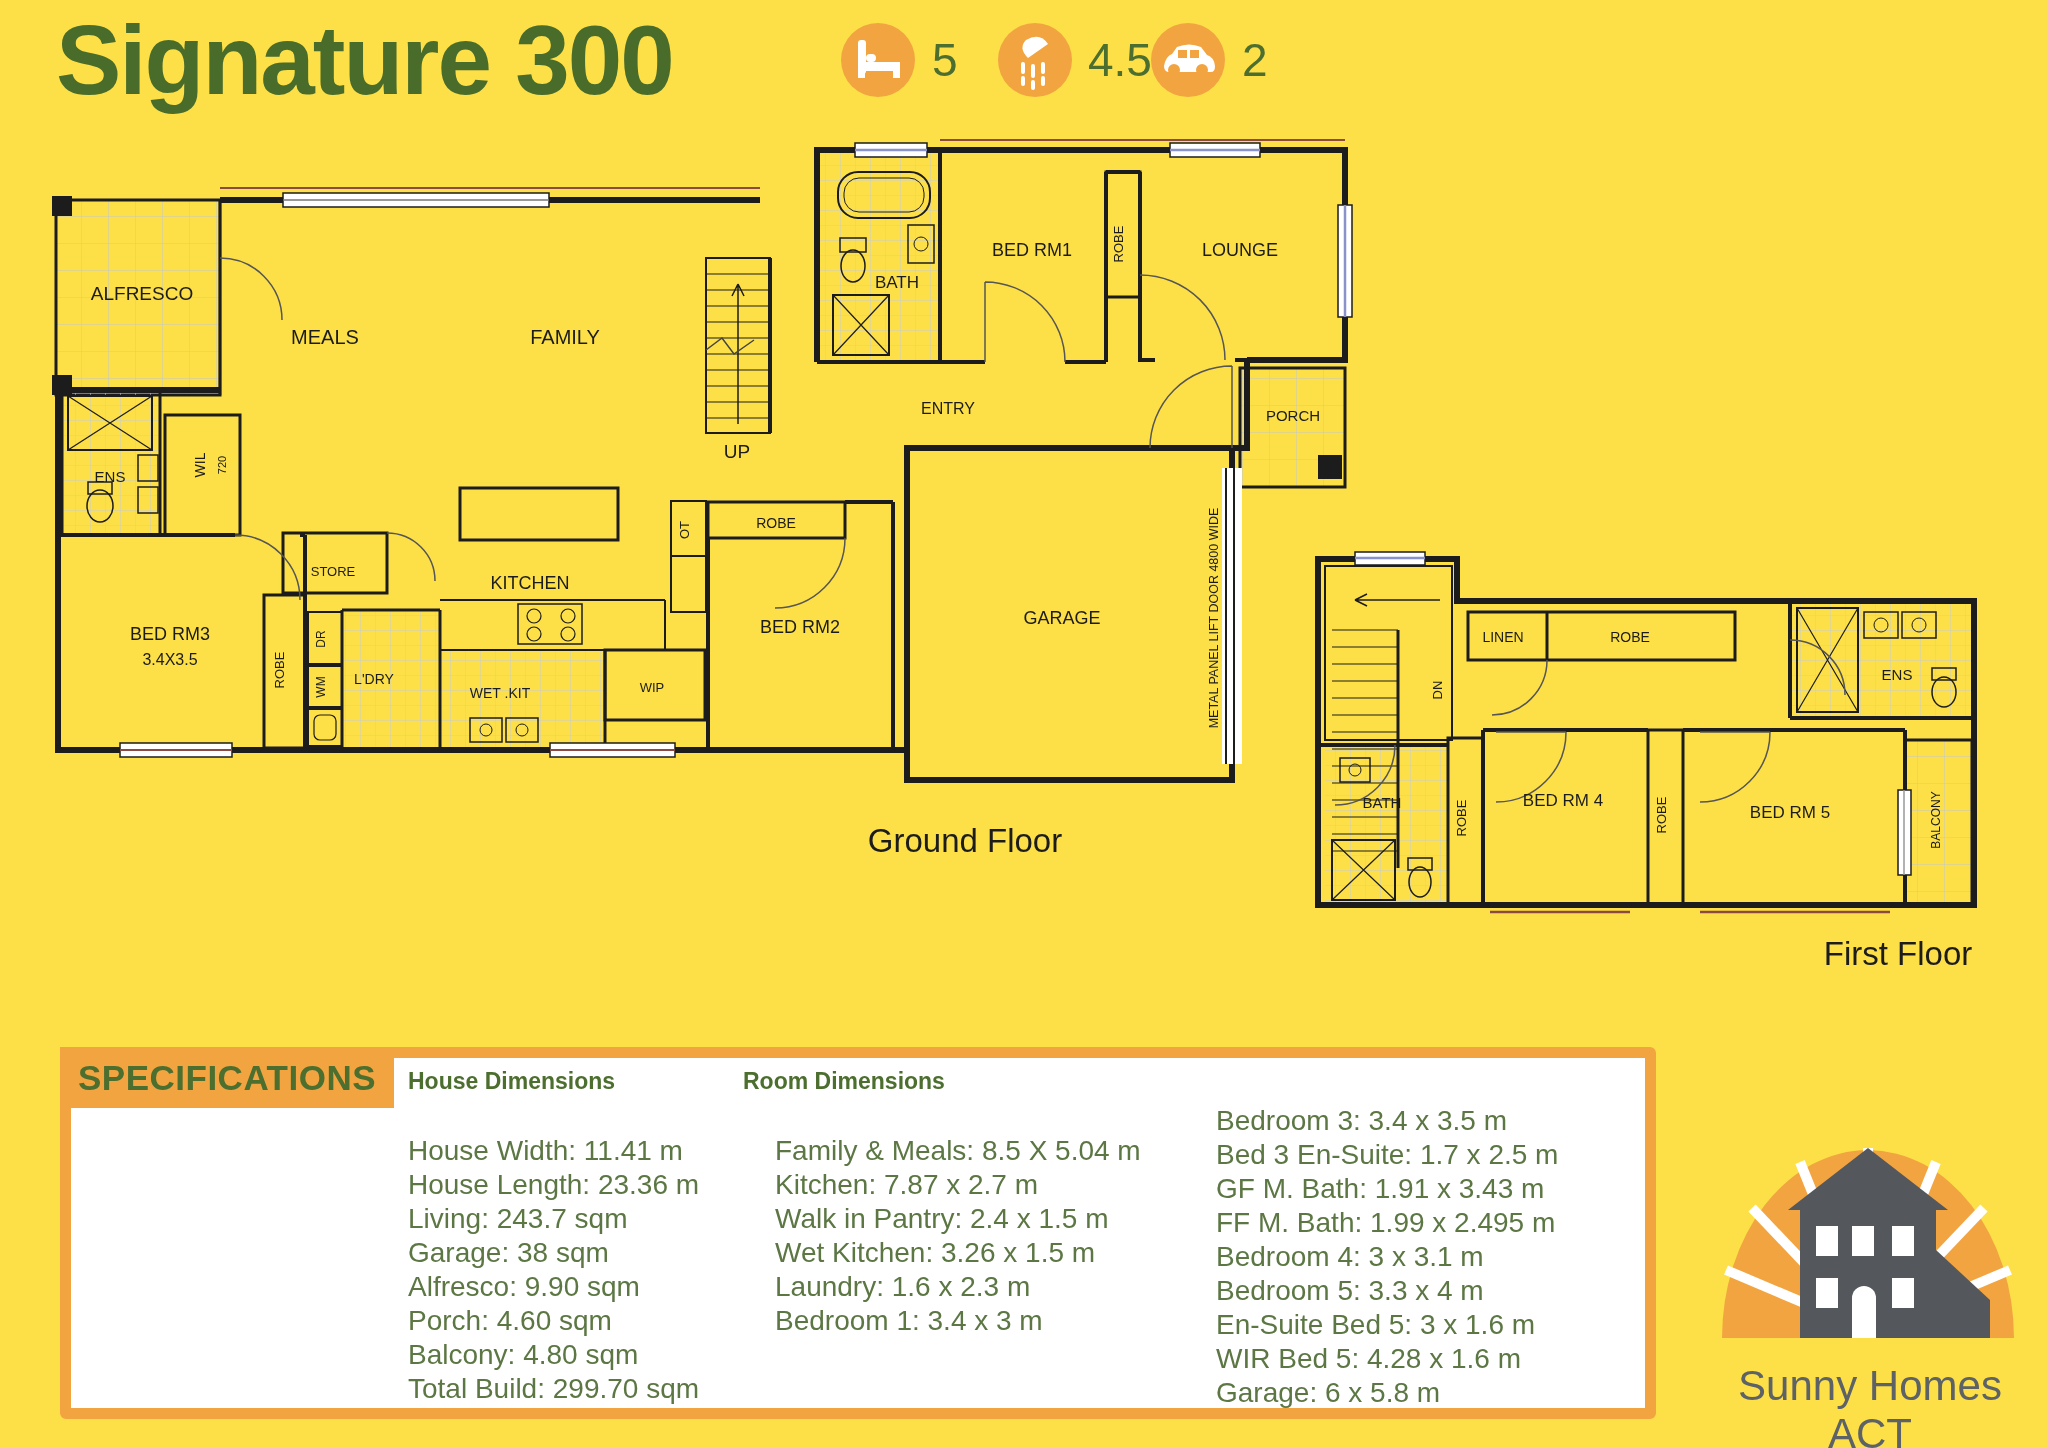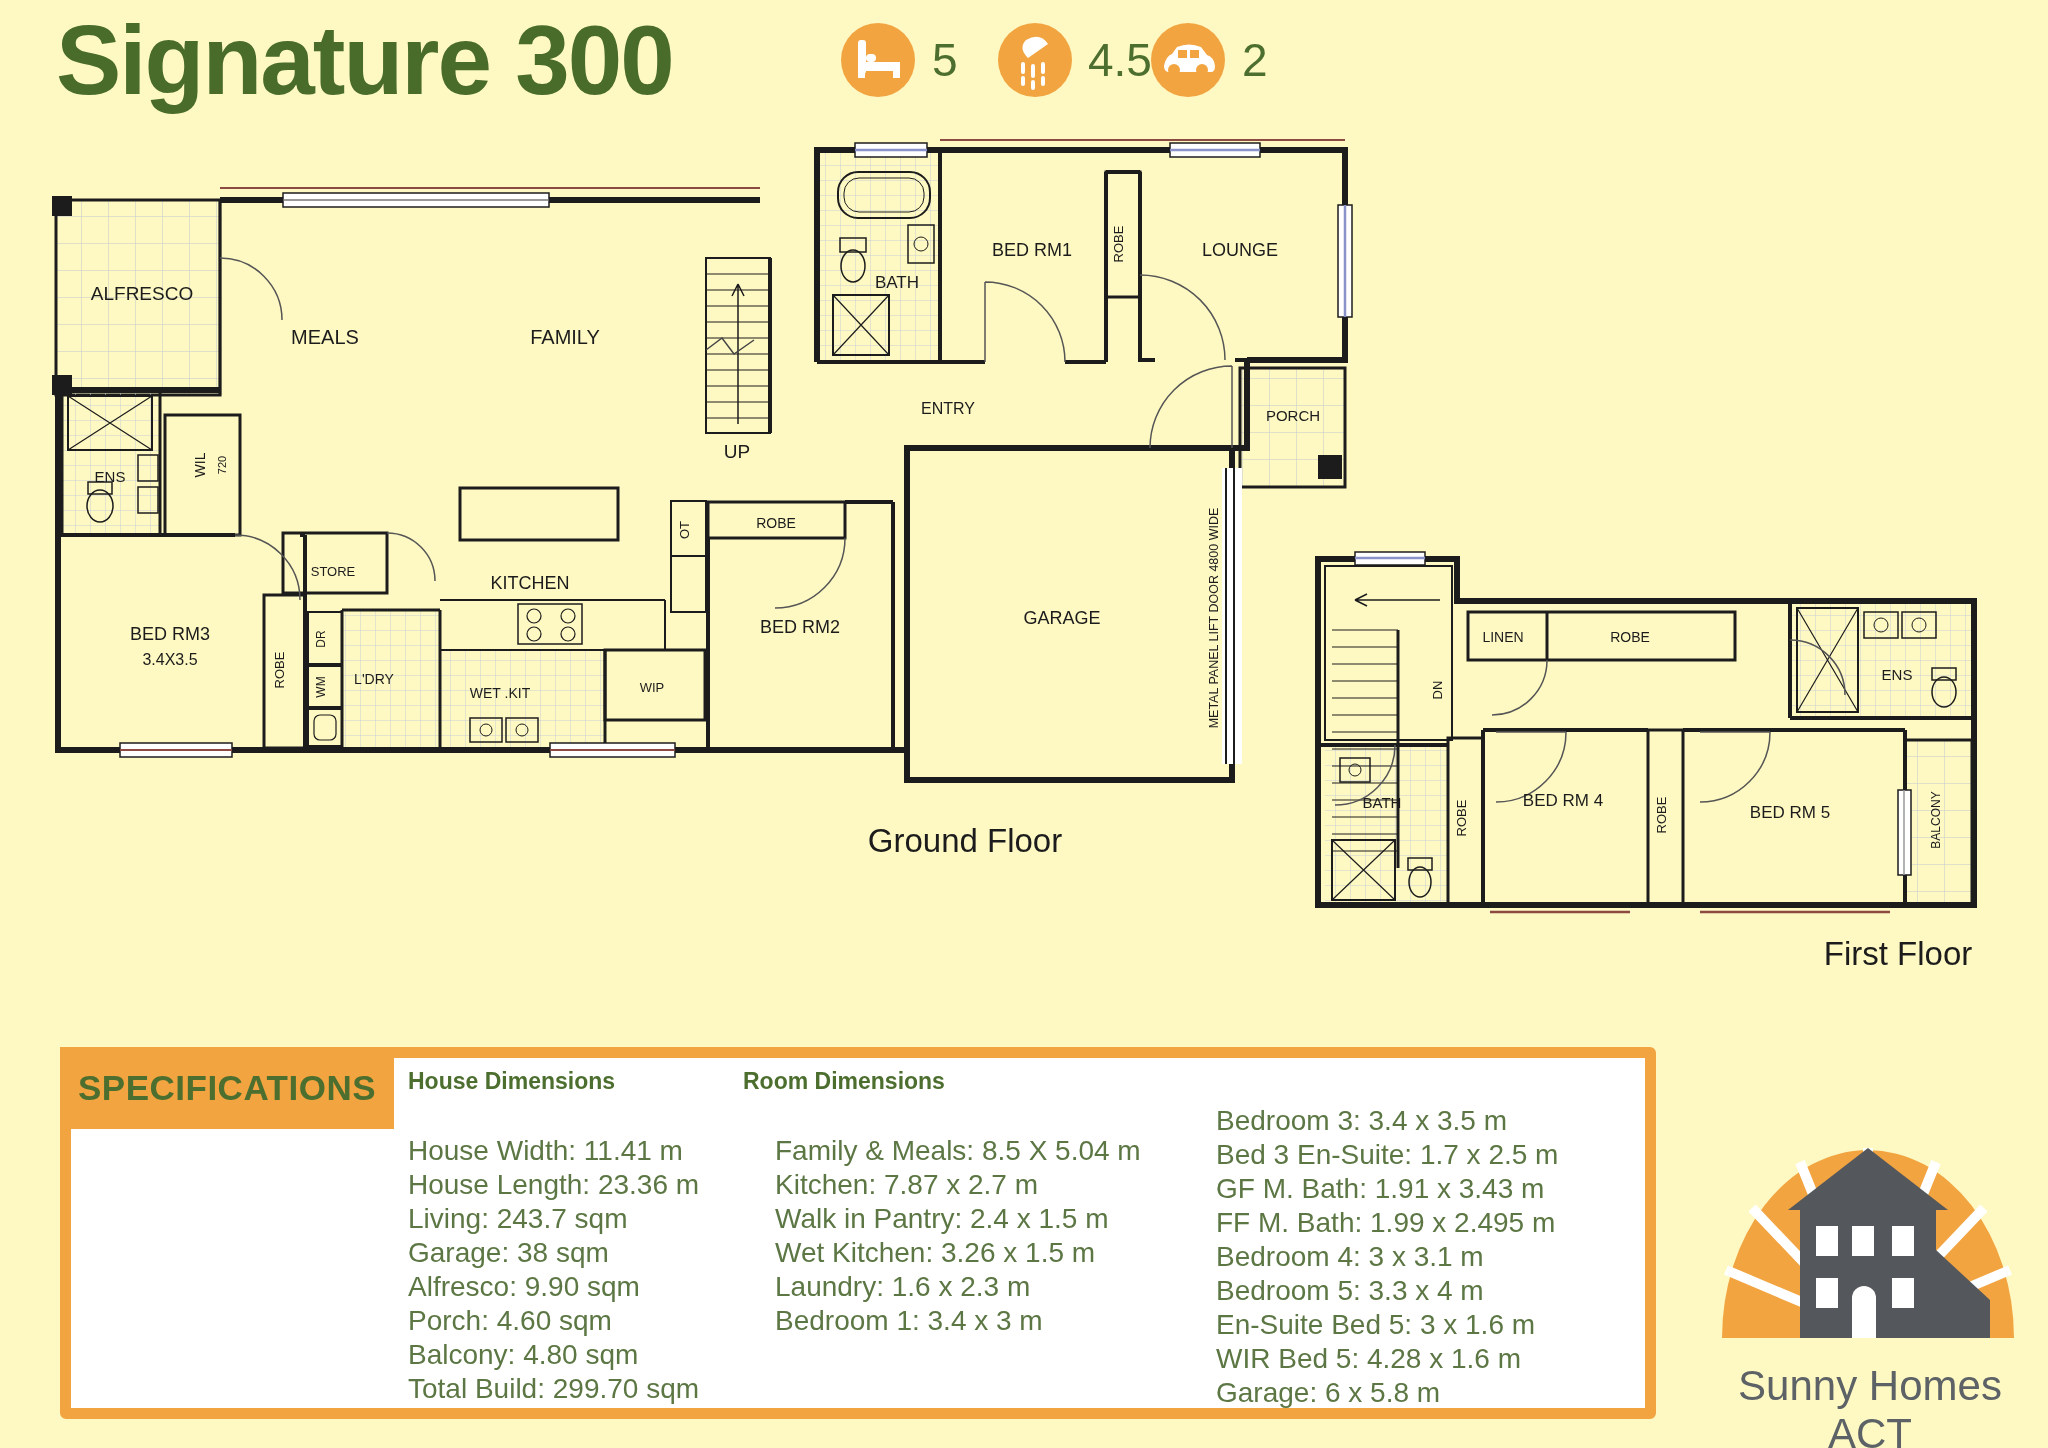--- a/index.html
+++ b/index.html
@@ -1,24 +1,24 @@
 <!DOCTYPE html>
 <html><head>
 <meta charset="utf-8">
 <style>
   html,body{margin:0;padding:0;background:#fff;}
-  #page{position:relative;width:2048px;height:1448px;background:#fef9c3;overflow:hidden;
+  #page{position:relative;width:2048px;height:1448px;background:#fde047;overflow:hidden;
         font-family:"Liberation Sans",sans-serif;}
   .abs{position:absolute;}
   #title{left:56px;top:4px;font-size:98px;font-weight:700;letter-spacing:-2px;color:#4a6c2b;}
   #plans{left:0;top:0;width:2048px;height:1448px;}
   text{font-family:"Liberation Sans",sans-serif;fill:#1c1c1c;}
   .spec-box{left:60px;top:1047px;width:1596px;height:372px;border:11px solid #F2A441;
             border-radius:6px;background:#fff;box-sizing:border-box;}
-  .spec-tab{left:60px;top:1047px;width:334px;height:82px;background:#F2A441;display:flex;
+  .spec-tab{left:60px;top:1047px;width:334px;height:61px;background:#F2A441;display:flex;
             align-items:center;justify-content:center;font-size:35px;font-weight:600;
             color:#4c6e2e;letter-spacing:0.5px;}
   .spec-head{font-size:23px;font-weight:600;color:#4c6e2e;}
   .spec-col{font-size:28px;color:#5c7744;line-height:34px;white-space:nowrap;margin-top:12px;}
   #logo-text{left:1700px;top:1362px;width:340px;text-align:center;font-size:42px;color:#5d6266;}
   .statnum{font-size:46px;fill:#4c6e2e;}
 </style>
 </head>
 <body>
 

